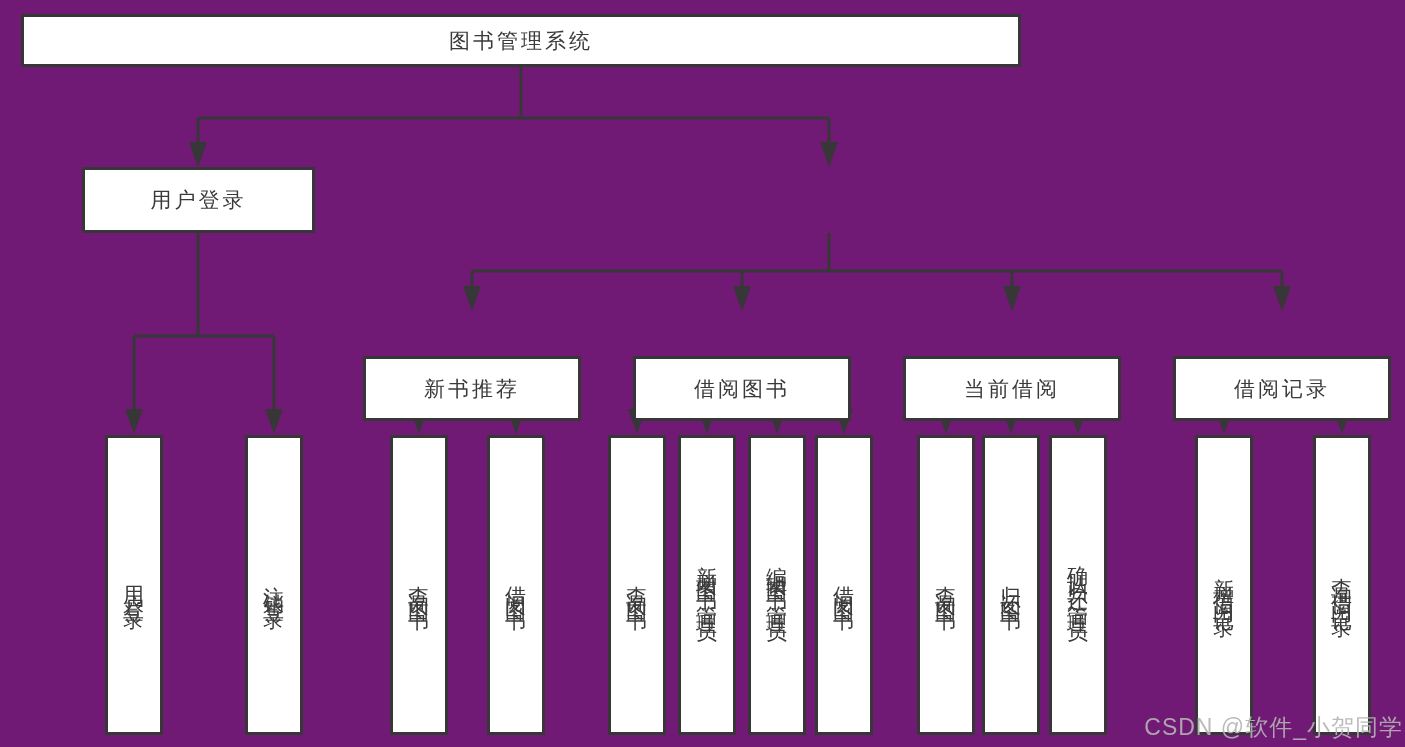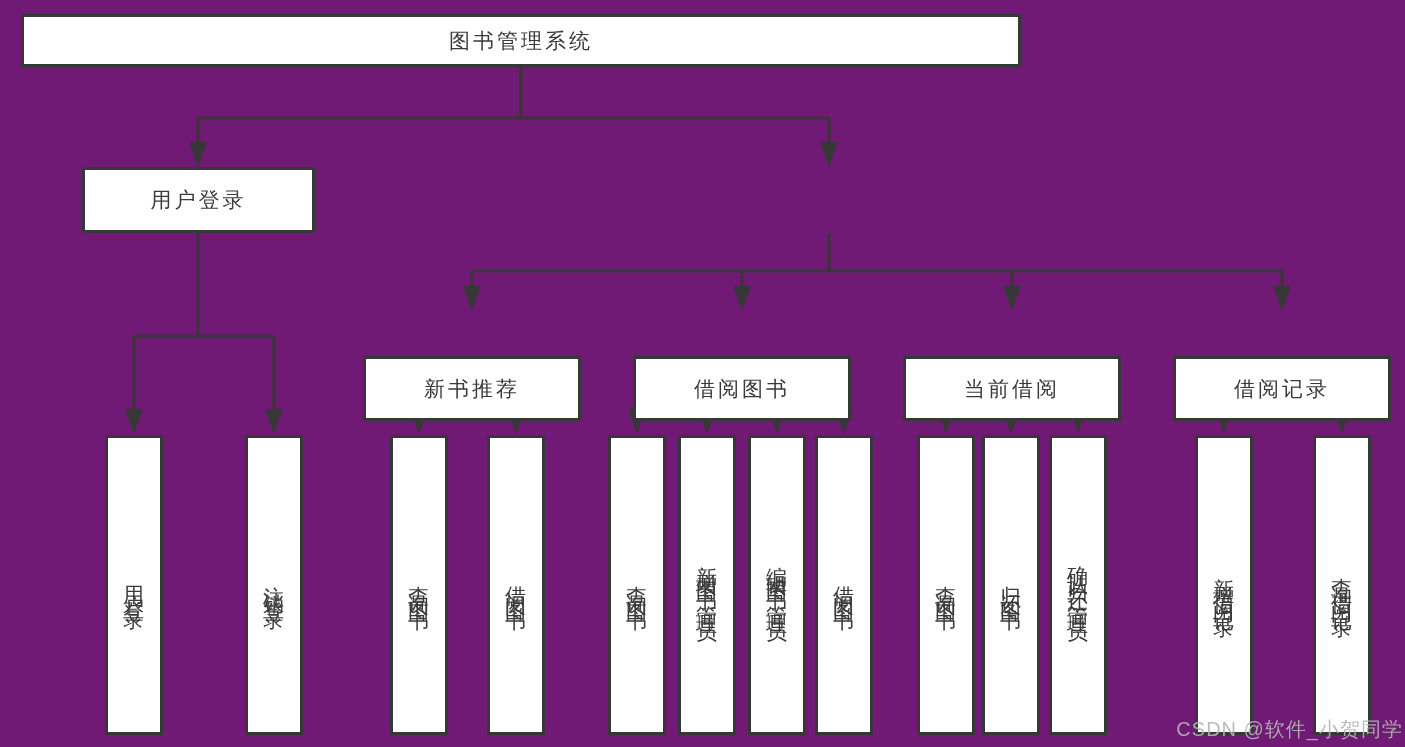--- a/index.html
+++ b/index.html
@@ -66,21 +66,21 @@
   #lf-nb1   { left: 390px; }  #lf-nb2   { left: 487px; }
   #lf-bw1   { left: 608px; }  #lf-bw2   { left: 678px; }
   #lf-bw3   { left: 748px; }  #lf-bw4   { left: 815px; }
   #lf-cb1   { left: 917px; }  #lf-cb2   { left: 982px; }
   #lf-cb3   { left: 1049px; }
   #lf-rc1   { left: 1195px; } #lf-rc2   { left: 1313px; }
   #watermark {
     position: absolute;
     right: 2px;
     bottom: 4px;
-    font-size: 20px;
+    font-size: 23px;
     color: #b4b4b4;
     opacity: 0.9;
     letter-spacing: 1px;
     white-space: nowrap;
     z-index: 5;
   }
 </style>
 </head>
 <body>
 

